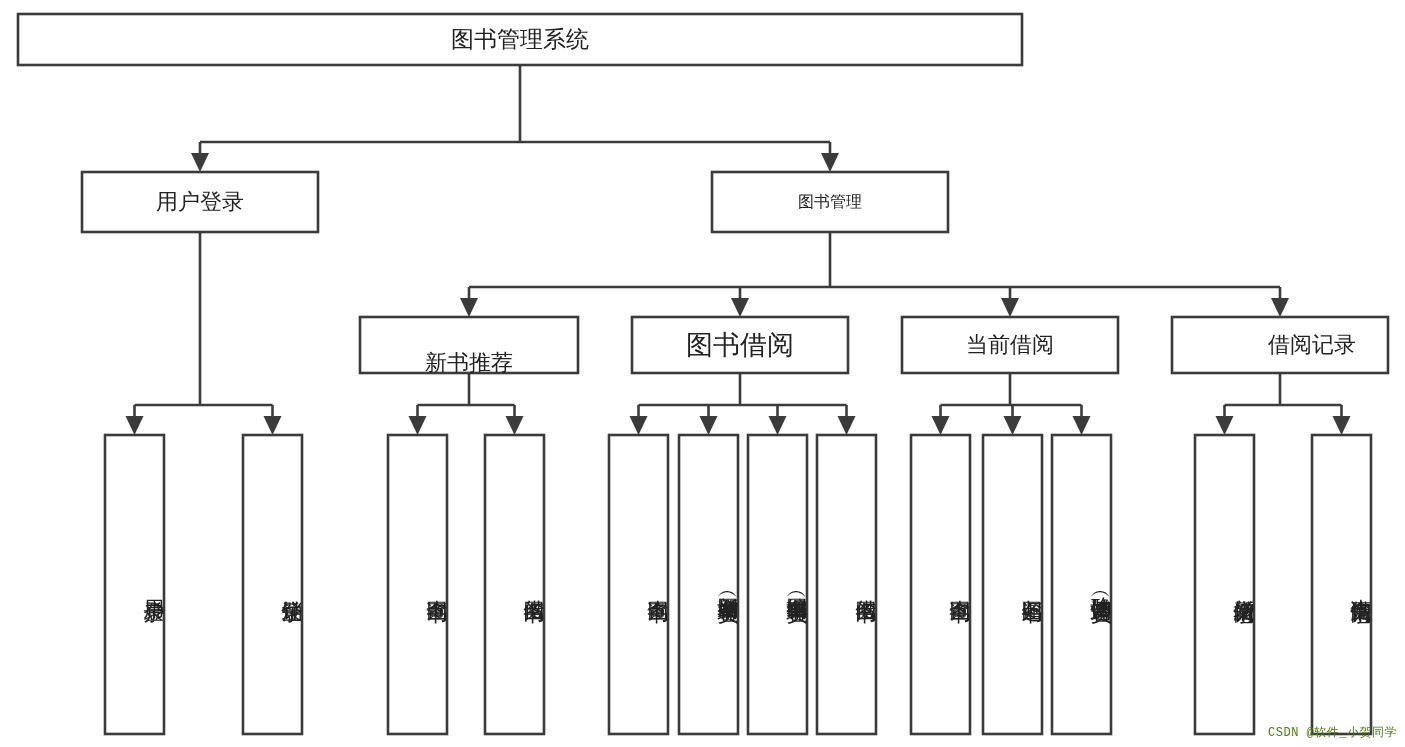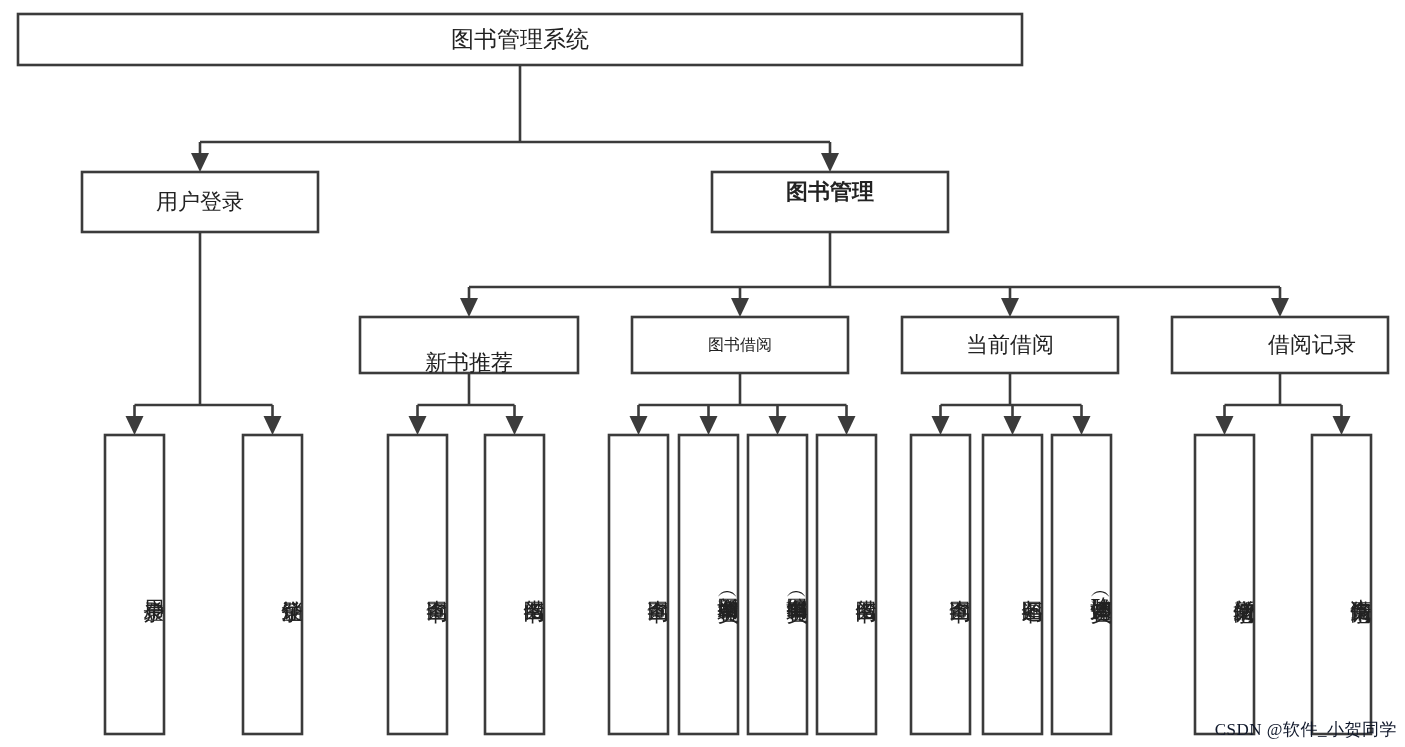--- a/index.html
+++ b/index.html
@@ -63,23 +63,23 @@
     display: flex;
     align-items: center;
     justify-content: center;
     white-space: nowrap;
     pointer-events: none;
   }
   .watermark {
     position: absolute;
     right: 8px;
     bottom: 6px;
-    font-family: Liberation Serif, serif;
-    font-size: 17px;
-    color: #0f172a;
+    font-family: Liberation Mono, monospace;
+    font-size: 12px;
+    color: #4d7c0f;
     letter-spacing: 0.5px;
     white-space: nowrap;
   }
 </style>
 </head>
 <body>
 
 <div id="diagram-root">
 
   <svg class="diagram-canvas" id="canvas" viewBox="0 0 1405 747" xmlns="http://www.w3.org/2000/svg">
@@ -167,23 +167,23 @@
       <rect class="node-box" x="911" y="435" width="59" height="299"></rect>
       <rect class="node-box" x="983" y="435" width="59" height="299"></rect>
       <rect class="node-box" x="1052" y="435" width="59" height="299"></rect>
       <rect class="node-box" x="1195" y="435" width="59" height="299"></rect>
       <rect class="node-box" x="1312" y="435" width="59" height="299"></rect>
     </svg>
 
   <div id="labels-layer">
       <div class="horizontal-label" style="left: 18px; top: 14px; width: 1004px; height: 51px; font-size: 23px;">图书管理系统</div>
       <div class="horizontal-label" style="left: 82px; top: 172px; width: 236px; height: 60px; font-size: 22px;">用户登录</div>
-      <div class="horizontal-label" style="left: 712px; top: 162px; width: 236px; height: 60px; font-size: 22px; font-weight: bold;">图书管理</div>
+      <div class="horizontal-label" style="left: 712px; top: 172px; width: 236px; height: 60px; font-size: 16px;">图书管理</div>
       <div class="horizontal-label" style="left: 360px; top: 335px; width: 218px; height: 56px; font-size: 22px;">新书推荐</div>
-      <div class="horizontal-label" style="left: 632px; top: 317px; width: 216px; height: 56px; font-size: 16px; border-radius: 11px;">图书借阅</div>
+      <div class="horizontal-label" style="left: 632px; top: 317px; width: 216px; height: 56px; font-size: 27px; border-radius: 11px;">图书借阅</div>
       <div class="horizontal-label" style="left: 902px; top: 317px; width: 216px; height: 56px; font-size: 22px; border-radius: 7px;">当前借阅</div>
       <div class="horizontal-label" style="left: 1172px; top: 317px; width: 216px; height: 56px; font-size: 22px; padding-left: 32px;">借阅记录</div>
       <div class="vertical-label" style="left: 105px; top: 441px; width: 59px; height: 287px;">用户登录</div>
       <div class="vertical-label" style="left: 243px; top: 441px; width: 59px; height: 287px;">注销登录</div>
       <div class="vertical-label" style="left: 388px; top: 441px; width: 59px; height: 287px;">查询图书</div>
       <div class="vertical-label" style="left: 485px; top: 441px; width: 59px; height: 287px;">借阅图书</div>
       <div class="vertical-label" style="left: 609px; top: 441px; width: 59px; height: 287px;">查询图书</div>
       <div class="vertical-label" style="left: 679px; top: 441px; width: 59px; height: 287px;">新增图书（管理员）</div>
       <div class="vertical-label" style="left: 748px; top: 441px; width: 59px; height: 287px;">编辑图书（管理员）</div>
       <div class="vertical-label" style="left: 817px; top: 441px; width: 59px; height: 287px;">借阅图书</div>

